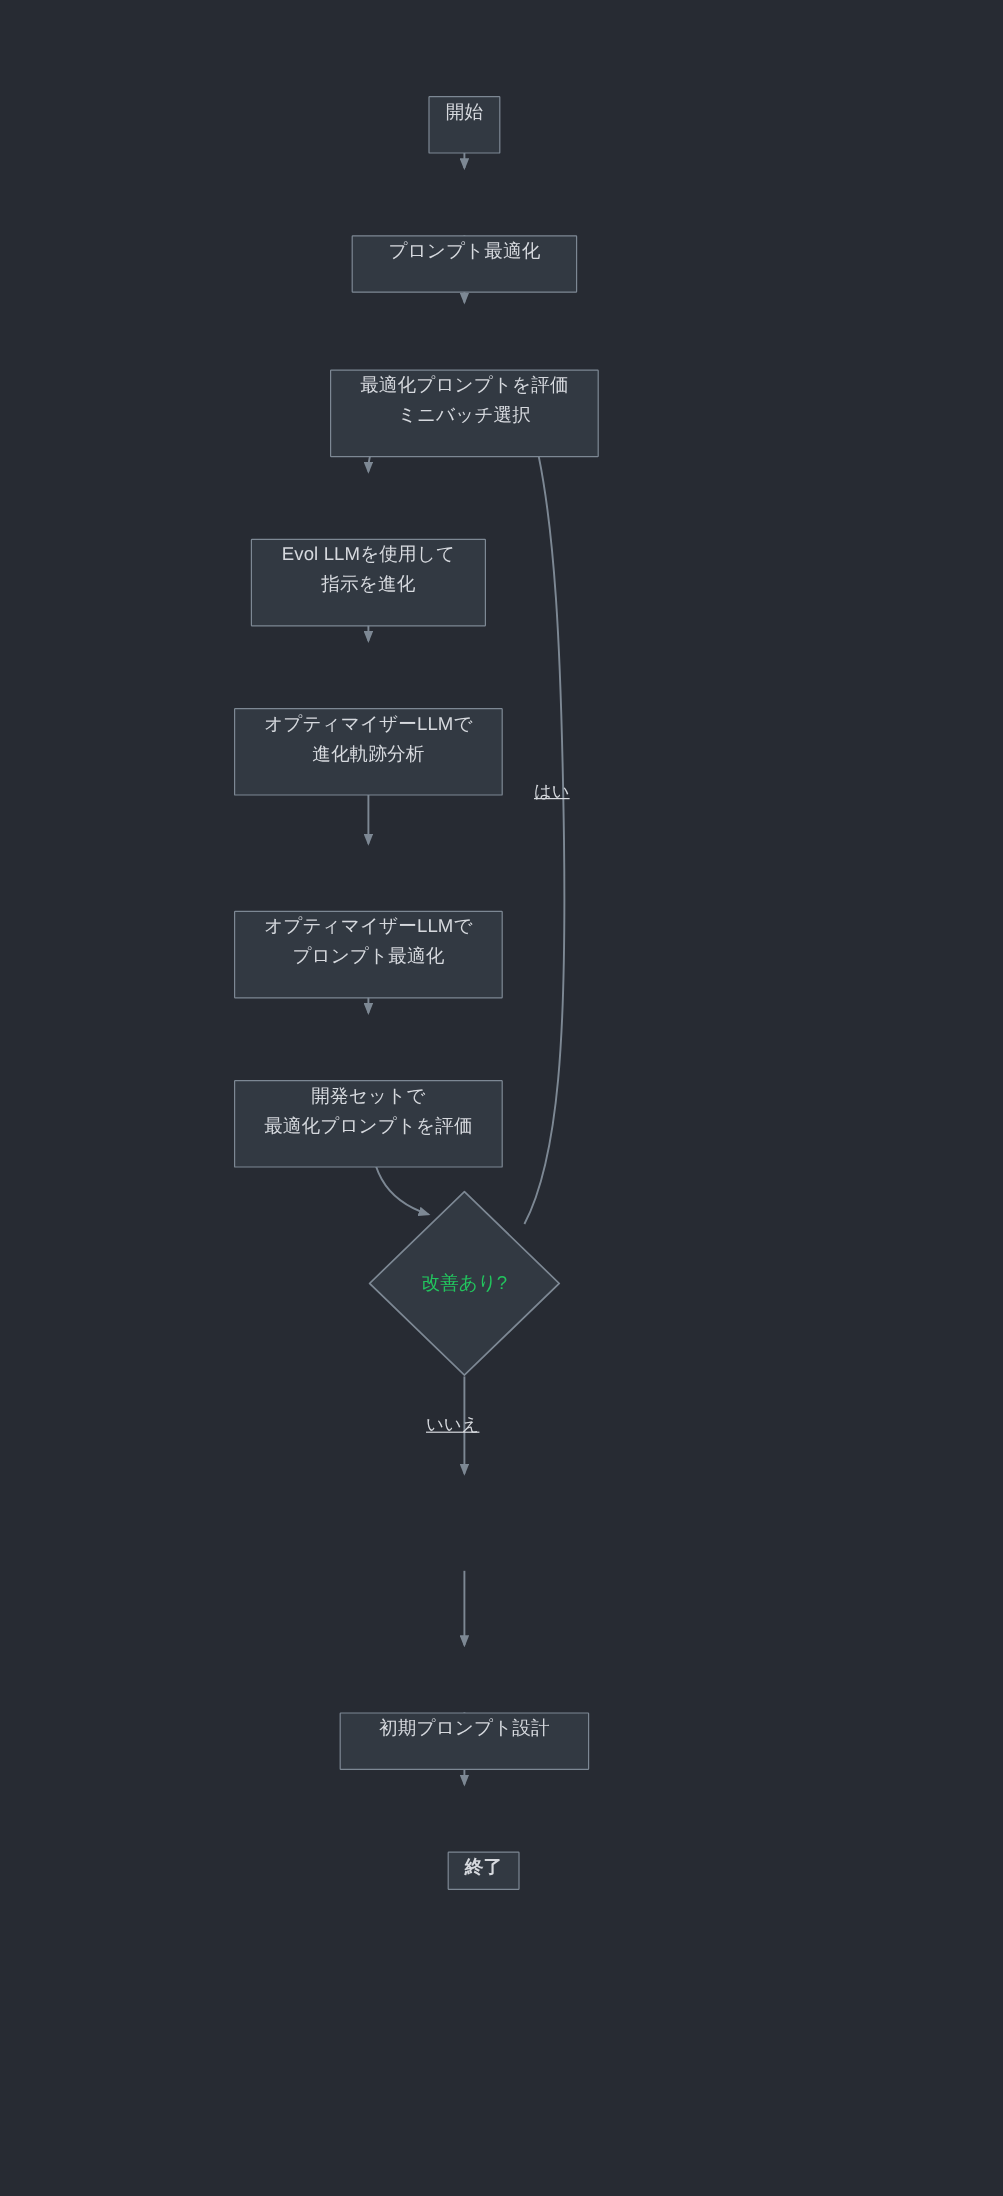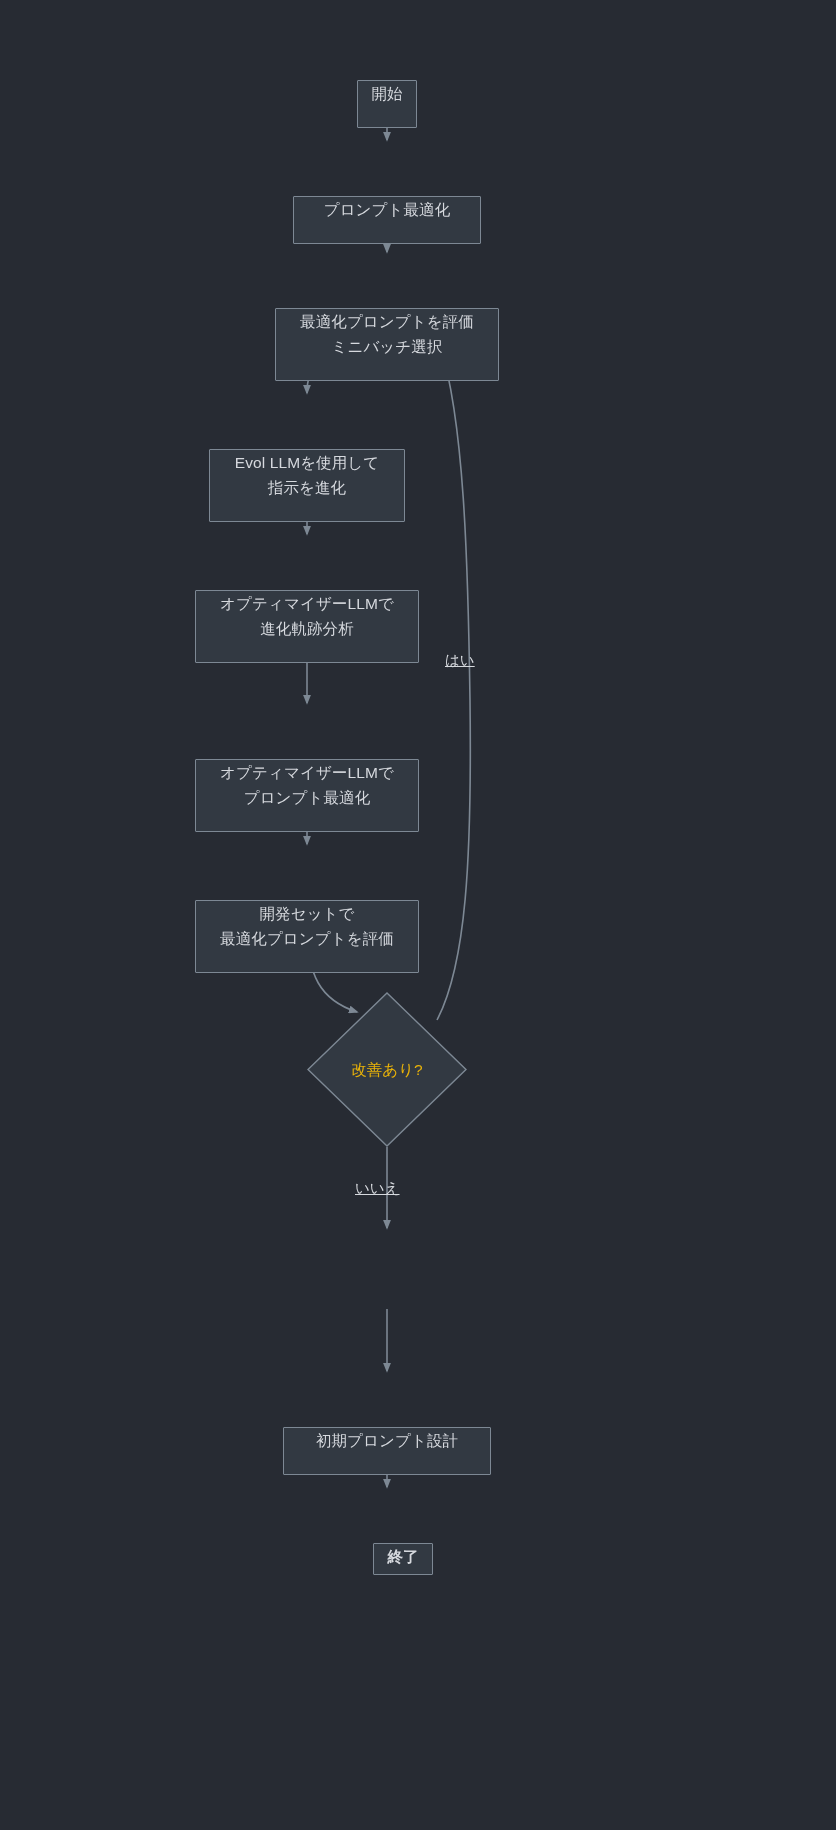--- a/index.html
+++ b/index.html
@@ -52,21 +52,21 @@
     justify-content: center;
   }
   .node-diamond-shape {
     position: absolute;
     top: 0; left: 0;
     width: 100%;
     height: 100%;
   }
   .node-diamond-label {
     position: relative;
-    color: #eab308;
+    color: #22c55e;
     font-size: 15.5px;
     line-height: 25px;
     text-align: center;
     z-index: 2;
     white-space: pre-line;
   }
   .edge-label {
     position: absolute;
     color: #d6d9de;
     font-size: 14.5px;

